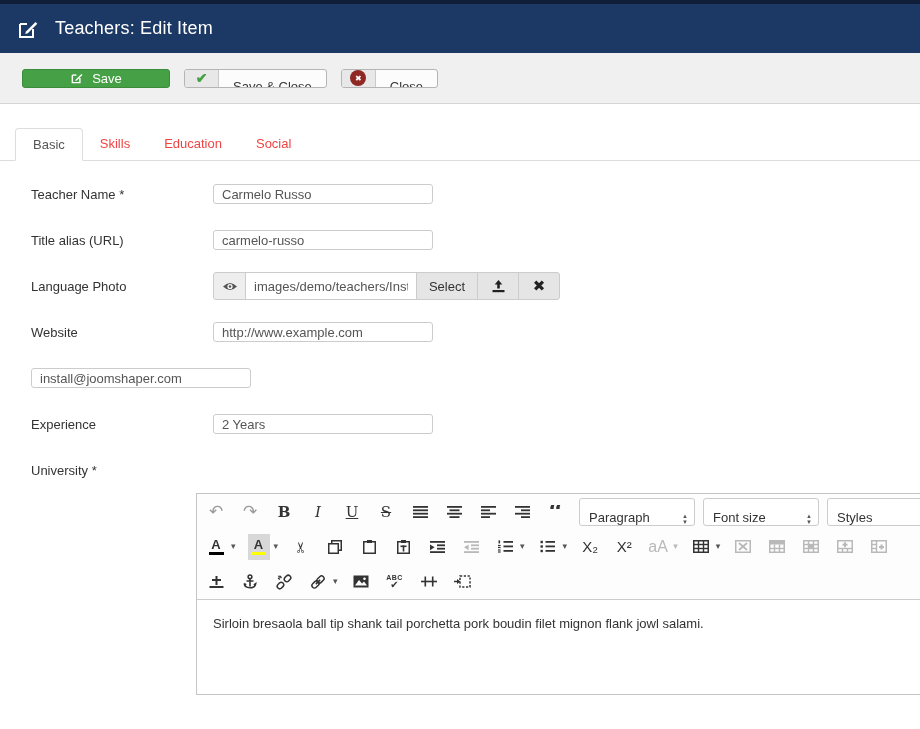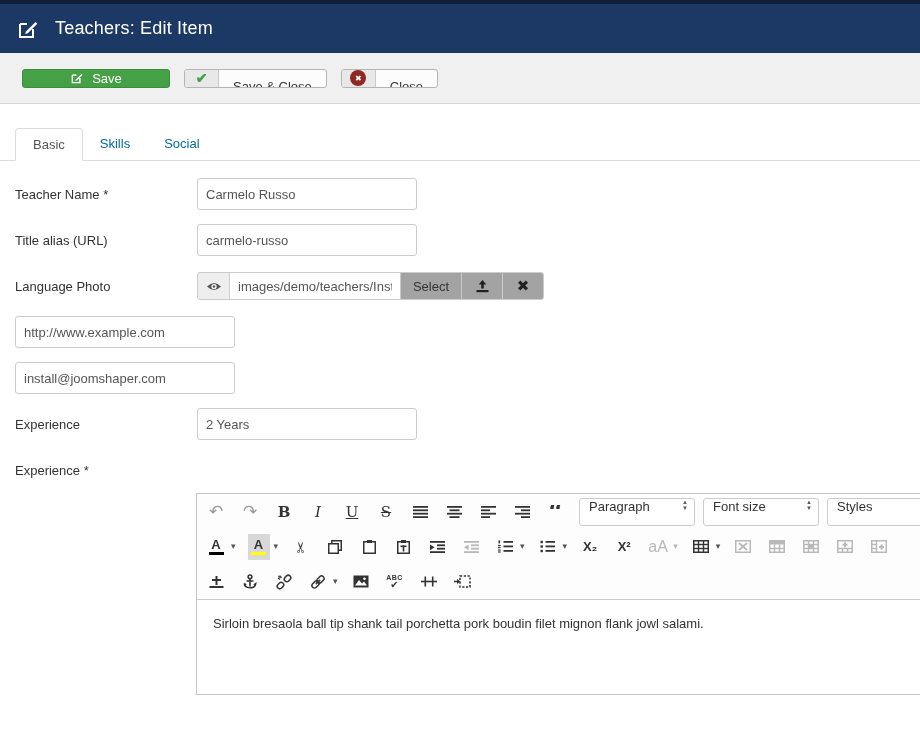--- a/index.html
+++ b/index.html
@@ -17,32 +17,32 @@
   .btn { height:19px; display:inline-flex; align-items:center; border-radius:3px; cursor:pointer; font-size:13px; }
   .btn-save { width:148px; justify-content:center; gap:8px; background:#46a046; border:1px solid #3a8c3a; color:#fff; }
   .btn-split { border:1px solid #b5b5b5; background:#fcfcfc; overflow:hidden; padding:0; }
   .btn-split .cell-icon { width:34px; align-self:stretch; display:flex; align-items:center; justify-content:center; background:#e8e8e8; border-right:1px solid #c9c9c9; }
   .btn-split .cell-label { padding:0 14px; color:#333;margin-top:16px; }
   .check-glyph { color:#46a046; font-size:14px; font-weight:bold; }
   .close-badge { width:16px; height:16px; border-radius:50%; background:#8f2722; color:#fff; font-size:8px; display:flex; align-items:center; justify-content:center; }
 
   
   .tabs { display:flex; margin-top:24px; padding-left:15px; border-bottom:1px solid #ddd; }
-  .tab { padding:8px 17px; color:#0369a1; cursor:pointer; position:relative; }
+  .tab { padding:8px 17px; color:#ef4444; cursor:pointer; position:relative; }
   .tab.active { color:#555; background:#fff; border:1px solid #ddd; border-bottom:1px solid #fff; border-radius:4px 4px 0 0; margin-bottom:-1px; cursor:default; }
 
   
-  .form { padding:19px 0 0 15px; }
+  .form { padding:19px 0 0 31px; }
   .frow { display:flex; align-items:center; height:28px; margin-bottom:18px; }
   .flabel { width:182px; color:#333; }
-  .tinput { width:220px; height:32px; border:1px solid #ccc; border-radius:3px; padding:0 8px; font-size:13px; color:#555; font-family:inherit; background:#fff; }
+  .tinput { width:220px; height:20px; border:1px solid #ccc; border-radius:3px; padding:0 8px; font-size:13px; color:#555; font-family:inherit; background:#fff; }
 
   
   .igroup { display:flex; height:28px; }
-  .igroup > * { border:1px solid #ccc; margin-left:-1px; height:28px; display:flex; align-items:center; justify-content:center; background:#a3a3a3; }
+  .igroup > * { border:1px solid #ccc; margin-left:-1px; height:28px; display:flex; align-items:center; justify-content:center; background:#e5e5e5; }
   .addon-eye { width:33px; background:#eee; border-radius:3px 0 0 3px; margin-left:0; }
   .pinput { width:172px; background:#fff; border-radius:0; padding:0 8px; font-size:13px; color:#555; font-family:inherit; justify-content:flex-start; }
   input.pinput { display:inline-block; line-height:26px; }
   .gbtn { width:62px; cursor:pointer; color:#333; }
   .gbtn-sm { width:42px; cursor:pointer; }
   .gbtn-last { border-radius:0 3px 3px 0; }
   .x-glyph { font-size:15px; font-weight:bold; color:#222; }
 
   
   .editor { margin-left:196px; margin-top:9px; width:790px; border:1px solid #c5c5c5; background:#fdfdfd; }
@@ -57,26 +57,26 @@
   .g-bold { font-weight:bold; }
   .g-italic { font-style:italic; }
   .g-under { text-decoration:underline; }
   .g-strike { text-decoration:line-through; }
   .glyph-quote { font-family:"DejaVu Serif","Liberation Serif",serif; font-size:26px; font-weight:bold; line-height:10px; height:14px; overflow:hidden; }
   .colorbtn { display:flex; flex-direction:column; align-items:center; width:18px; }
   .colorbtn .a { font-weight:bold; font-size:13px; line-height:13px; }
   .colorbtn .bar { width:15px; height:3px; margin-top:1px; }
   .backcolor-wrap { background:#d8d8d8; padding:2px 3px; }
   .scissors { font-size:15px; display:inline-block; transform:rotate(-90deg); }
-  .subsup { font-size:13px;font-weight:bold; }
+  .subsup { font-size:15px; }
   .aA { font-size:16px; letter-spacing:0; }
   .abc-stack { display:flex; flex-direction:column; align-items:center; line-height:1; }
   .abc-stack .abc { font-size:7px; font-weight:bold; letter-spacing:.5px; }
   .abc-stack .chk { font-size:10px; margin-top:-1px; }
-  .mce-select { height:28px; border:1px solid #ccc; border-radius:3px; background:#fff; display:inline-flex; align-items:flex-start; justify-content:space-between; padding:0 6px 0 9px; width:116px; margin-right:8px; color:#333; cursor:pointer; flex:none; }
+  .mce-select { height:28px; border:1px solid #ccc; border-radius:3px; background:#fff; display:inline-flex; align-items:flex-end; justify-content:space-between; padding:0 6px 0 9px; width:116px; margin-right:8px; color:#333; cursor:pointer; flex:none; }
   .spin { display:flex; flex-direction:column; align-items:center; line-height:1; color:#555; }
   .spin span { font-size:6px; height:6px; }
   .mce-content { border-top:1px solid #ccc; background:#fff; min-height:95px; padding:16px; color:#333; }
 
   svg { display:block; }
 </style>
 </head>
 <body>
 
 <div class="page">
@@ -119,20 +119,21 @@
             <span>✖</span>
           </span>
       </span>
       <span class="cell-label">Close</span>
     </button>
   </div>
 
   <nav class="tabs">
     <span class="tab active">Basic</span>
     <span class="tab">Skills</span>
+    <span class="tab">Education</span>
     <span class="tab">Social</span>
   </nav>
 
   <div class="form">
 
     <div class="frow">
       <span class="flabel">Teacher Name *</span>
       <input class="tinput" type="text" value="Carmelo Russo" style="">
     </div>
 
@@ -160,34 +161,35 @@
           </svg>
         </span>
         <span class="gbtn-sm gbtn-last">
           <span class="x-glyph">✖</span>
         </span>
       </div>
     </div>
 
 
     <div class="frow">
+      <span class="flabel">Website</span>
       <input class="tinput" type="text" value="http://www.example.com" style="">
     </div>
 
     <div class="frow">
       <input class="tinput" type="text" value="install@joomshaper.com" style="">
     </div>
 
     <div class="frow">
       <span class="flabel">Experience</span>
       <input class="tinput" type="text" value="2 Years" style="">
     </div>
 
     <div class="frow" style="margin-bottom:0;">
-      <span class="flabel">Experience *</span>
+      <span class="flabel">University *</span>
     </div>
   </div>
 
   <div class="editor">
 
     <div class="mce-row">
       <span class="mce-btn glyph-arrow">↶</span>
       <span class="mce-btn glyph-arrow">↷</span>
       <span class="mce-btn glyph-serif g-bold">B</span>
       <span class="mce-btn glyph-serif g-italic">I</span>

